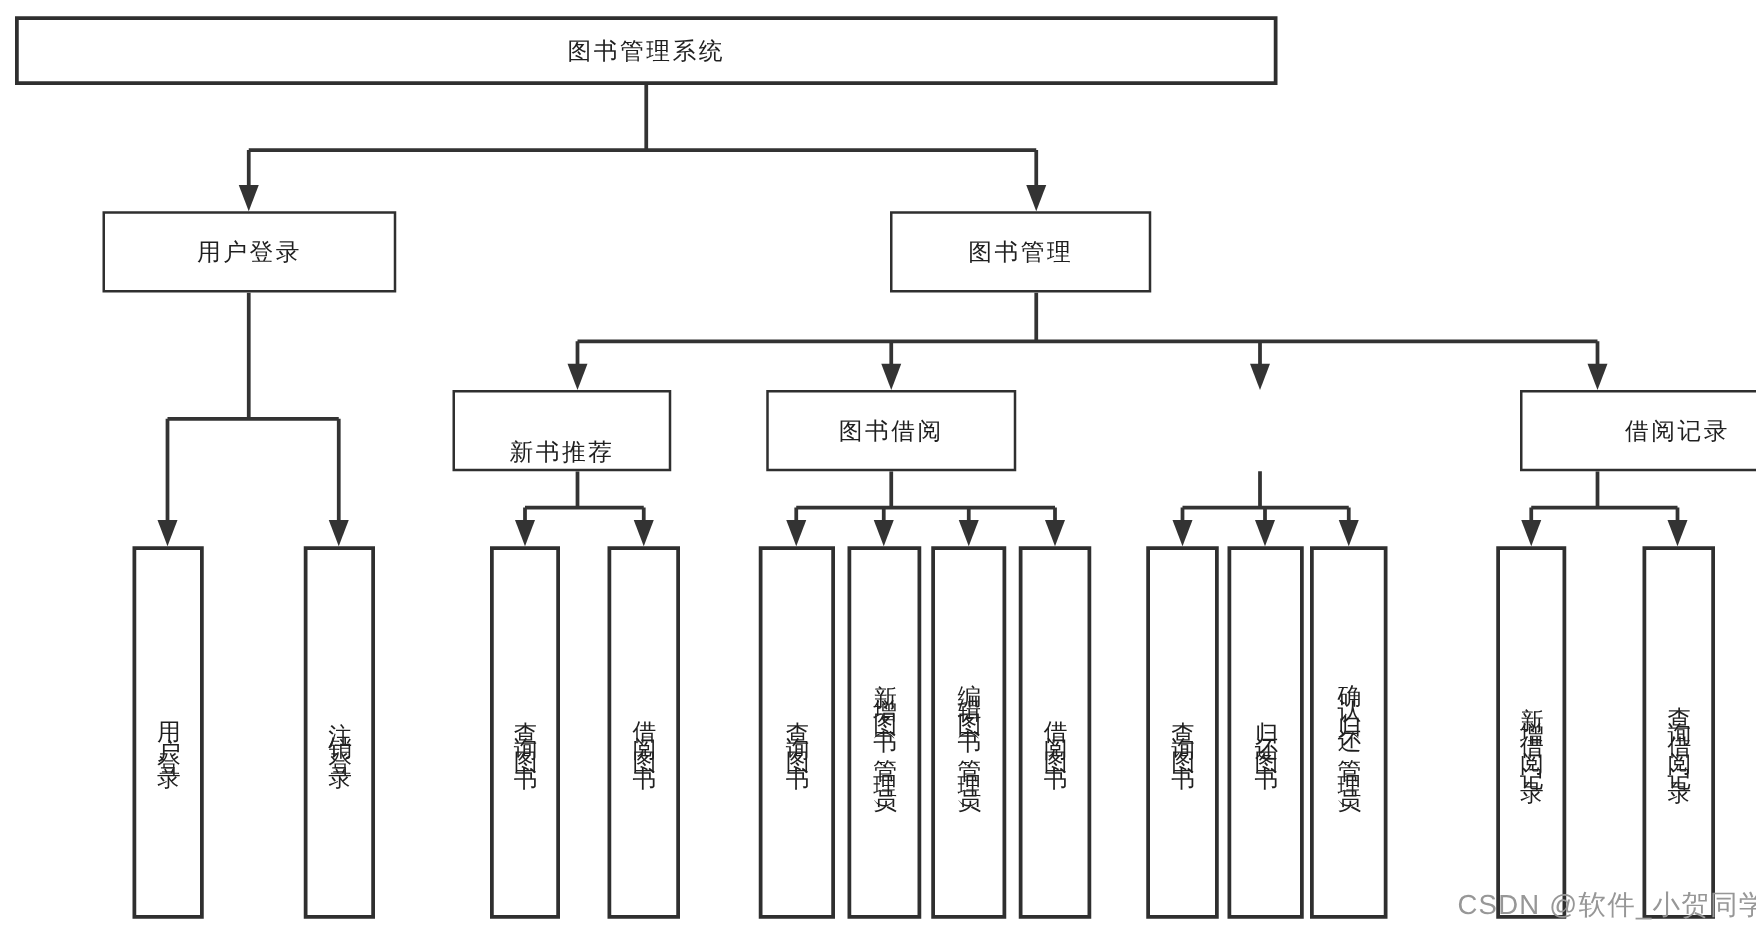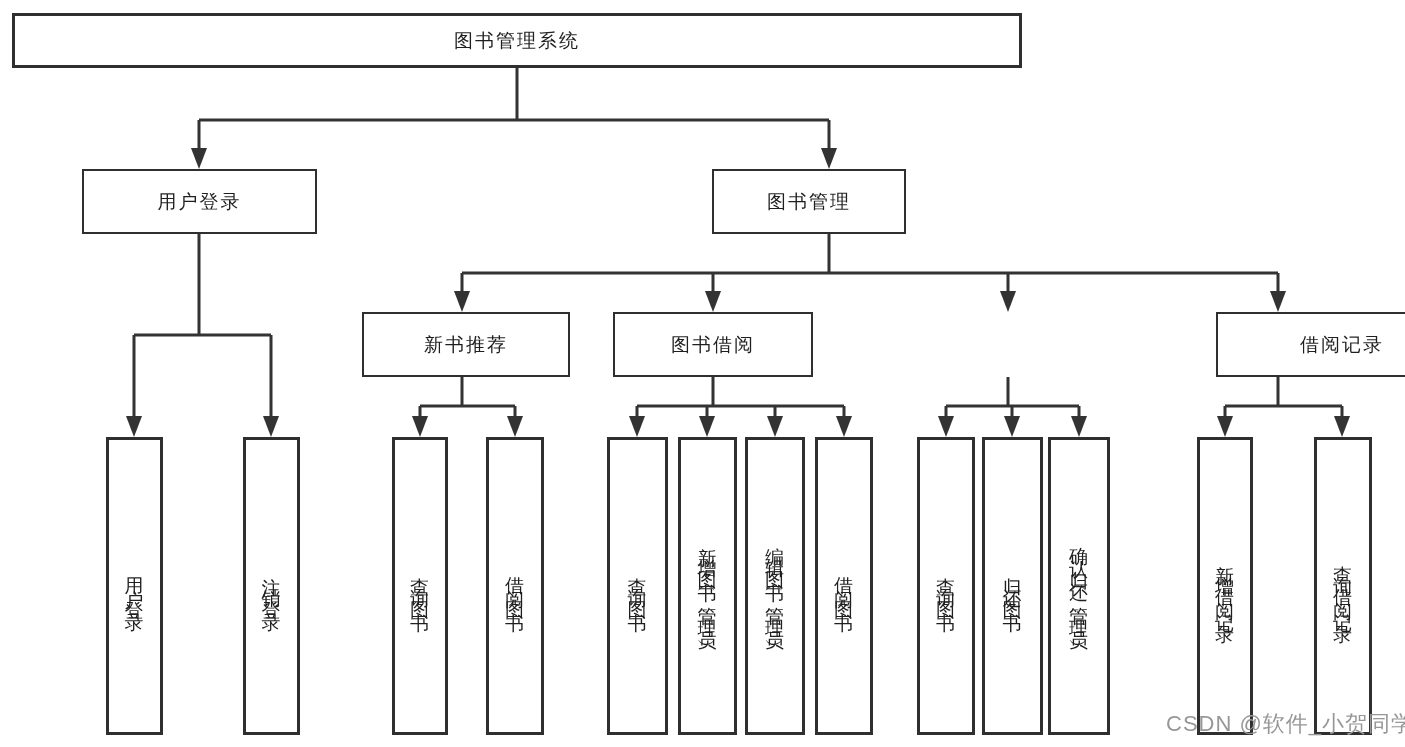--- a/index.html
+++ b/index.html
@@ -16,22 +16,22 @@
   .root{border-width:3px;}
   .lvl{border-width:2px;}
   .leaf{top:437px;height:298px;border-width:3px;}
   .vtext{
     writing-mode:vertical-rl;text-orientation:mixed;
     font-size:19px;letter-spacing:12px;line-height:1;white-space:nowrap;
   }
   
   #n-root {left:12px;  top:13px;  width:1010px; height:55px;}
   #n-l2-0 {left:82px;  top:169px; width:235px;  height:65px;}
-  #n-l2-1 {left:712px; top:169px; width:194px;  height:65px;}
-  #n-l3-0 {left:362px; top:312px; width:208px;  height:65px;}
+  #n-l2-1 {left:712px; top:169px; width:209px;  height:65px;}
+  #n-l3-0 {left:362px; top:312px; width:175px;  height:65px;align-items:flex-end;}
   #n-l3-1 {left:613px; top:312px; width:200px;  height:65px;text-align:center;}
   #n-l3-2 {left:903px; top:312px; width:210px;  height:65px;}
   #n-l3-3 {left:1216px;top:312px; width:252px;  height:65px;}
   #n-g1-0 {left:106px; width:57px;}
   #n-g1-1 {left:243px; width:57px;}
   #n-g2-0 {left:392px; width:56px;}
   #n-g2-1 {left:486px; width:58px;}
   #n-g3-0 {left:607px; width:61px;}
   #n-g3-1 {left:678px; width:59px;}
   #n-g3-2 {left:745px; width:60px;}

